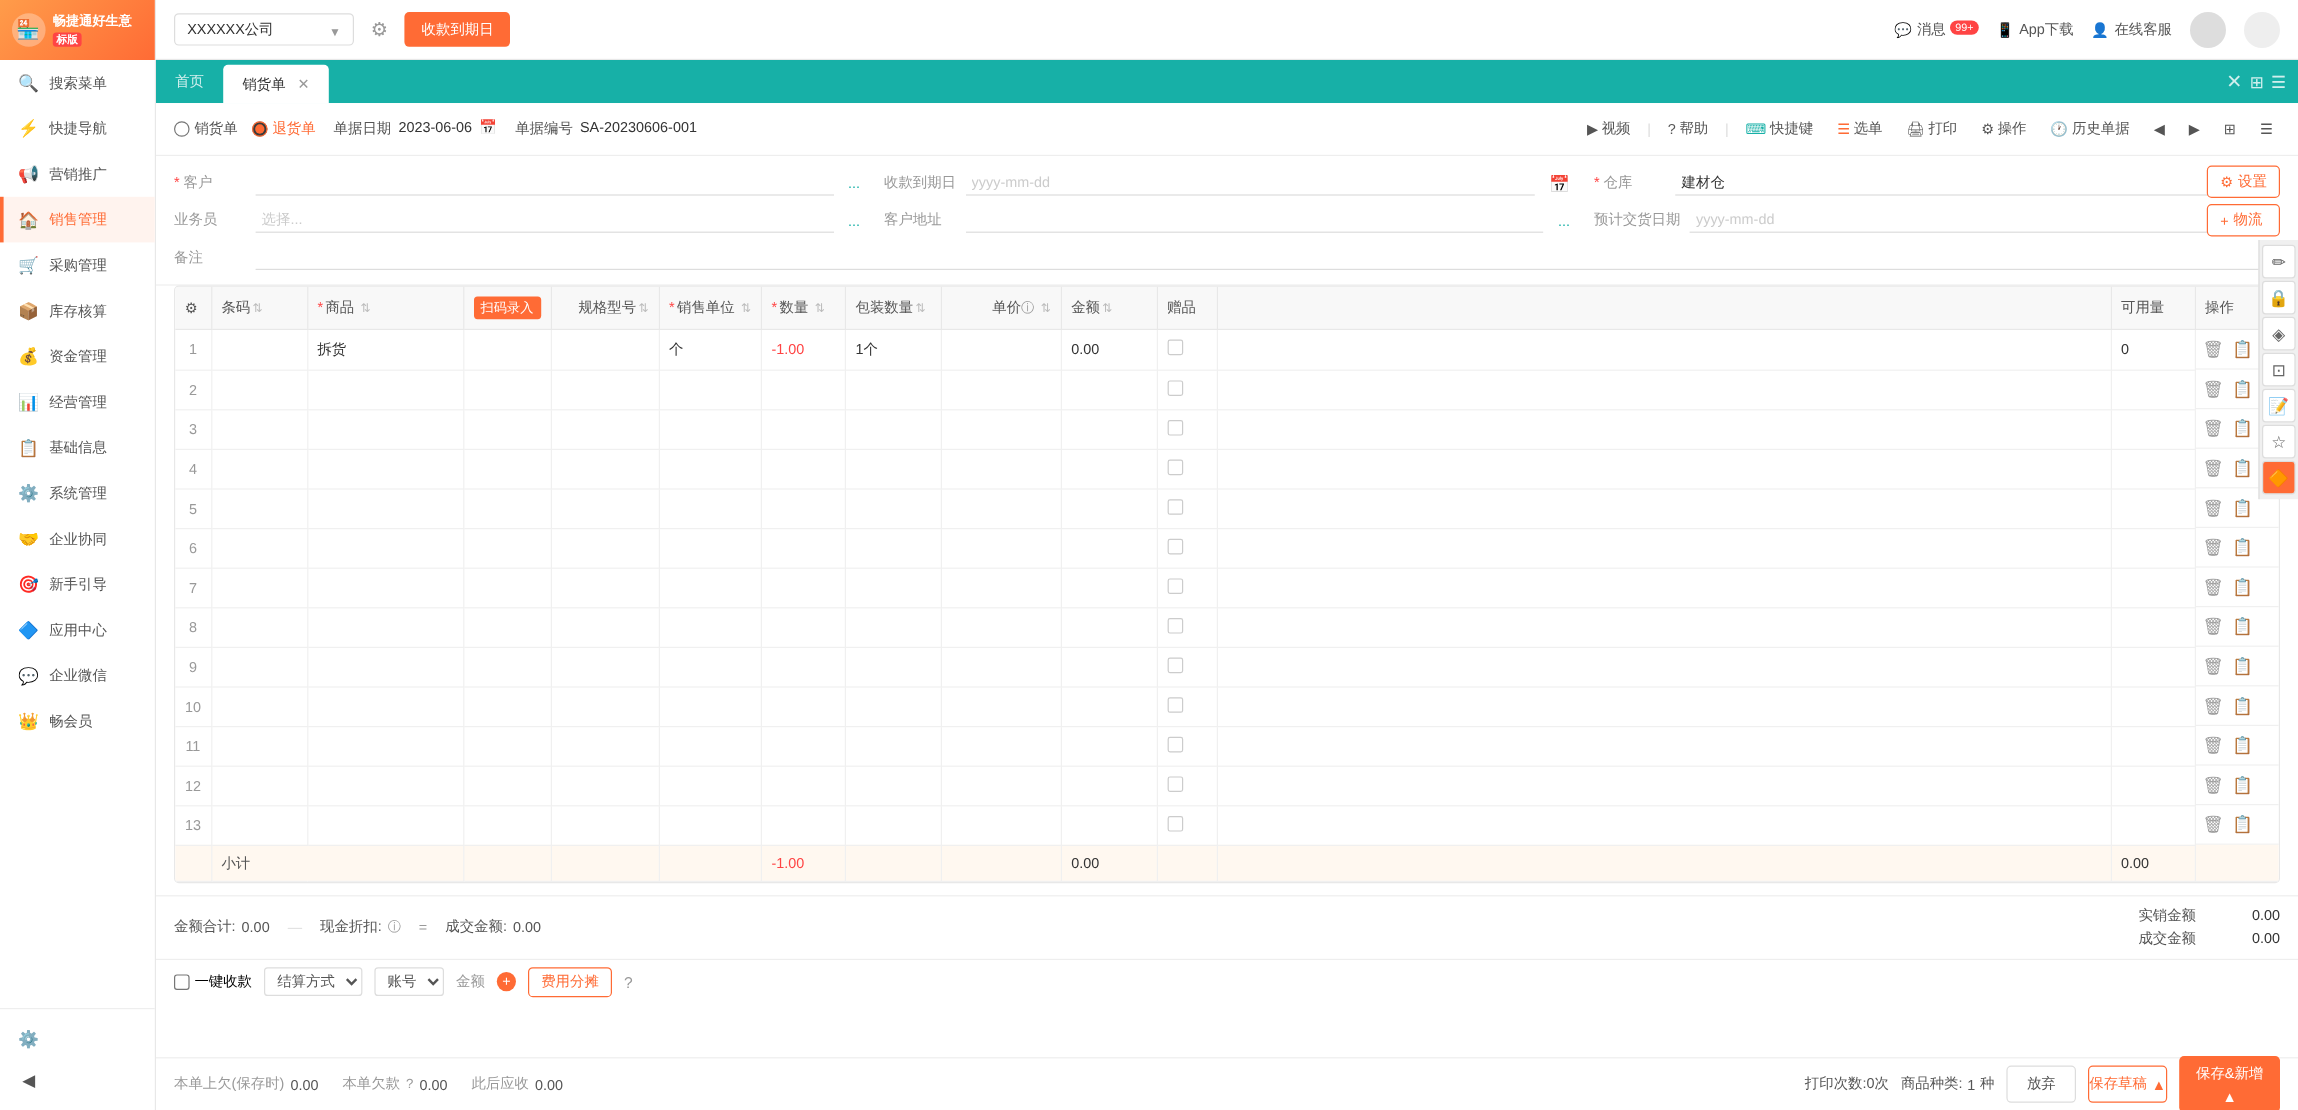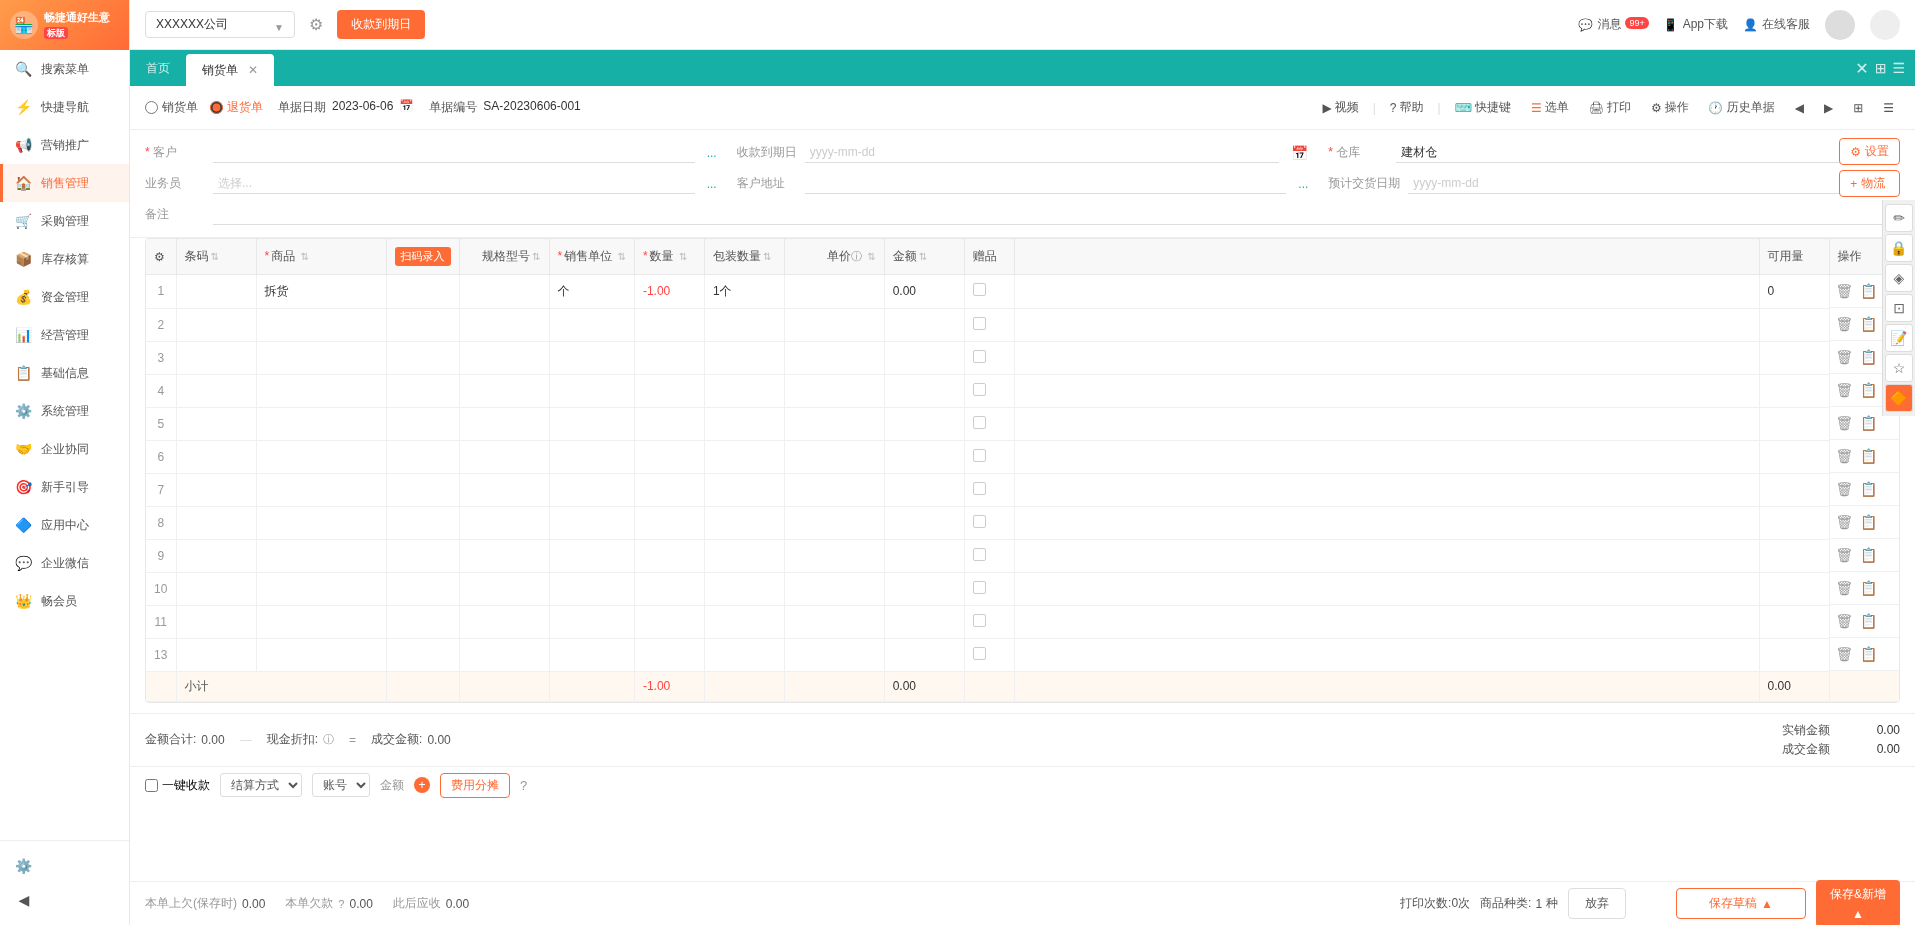--- a/index.html
+++ b/index.html
@@ -184,22 +184,22 @@
     .footer-stat { display: flex; align-items: center; gap: 5px; color: #555; }
     .footer-stat-label { color: #999; }
     .footer-right { margin-left: auto; display: flex; align-items: center; gap: 10px; }
     .product-info { color: #555; display: flex; align-items: center; gap: 4px; }
     .abandon-btn {
       border: 1px solid #ddd; background: #fff; color: #555;
       border-radius: 4px; padding: 6px 16px; cursor: pointer; font-size: 12px;
     }
     .save-draft-btn {
       border: 1px solid #ff6b35; background: #fff; color: #ff6b35;
-      border-radius: 4px; padding: 6px 32px; cursor: pointer; font-size: 12px;
-      display: flex; align-items: center; gap: 4px; margin-left: 40px;
+      border-radius: 4px; padding: 6px 0; cursor: pointer; font-size: 12px;
+      display: flex; align-items: center; gap: 4px;
     }
     .save-new-btn {
       background: #ff6b35; color: #fff; border: none;
       border-radius: 4px; padding: 6px 14px; cursor: pointer; font-size: 12px;
       display: flex; align-items: center; gap: 4px; flex-direction: column;
     }
 
     
     .float-toolbar {
       position: fixed; right: 0; top: 200px;
@@ -728,20 +728,39 @@
                 <td></td>
                 <td><span class="cb"></span></td>
                 <td></td>
                 <td></td>
                 <td style="display:flex; gap:3px; padding:6px 4px;">
                   <button class="icon-btn">🗑</button>
                   <button class="icon-btn">📋</button>
                 </td>
               </tr>
             <tr>
+                <td class="row-num">12</td>
+                <td></td>
+                <td></td>
+                <td></td>
+                <td></td>
+                <td></td>
+                <td></td>
+                <td></td>
+                <td></td>
+                <td></td>
+                <td><span class="cb"></span></td>
+                <td></td>
+                <td></td>
+                <td style="display:flex; gap:3px; padding:6px 4px;">
+                  <button class="icon-btn">🗑</button>
+                  <button class="icon-btn">📋</button>
+                </td>
+              </tr>
+            <tr>
                 <td class="row-num">13</td>
                 <td></td>
                 <td></td>
                 <td></td>
                 <td></td>
                 <td></td>
                 <td></td>
                 <td></td>
                 <td></td>
                 <td></td>

